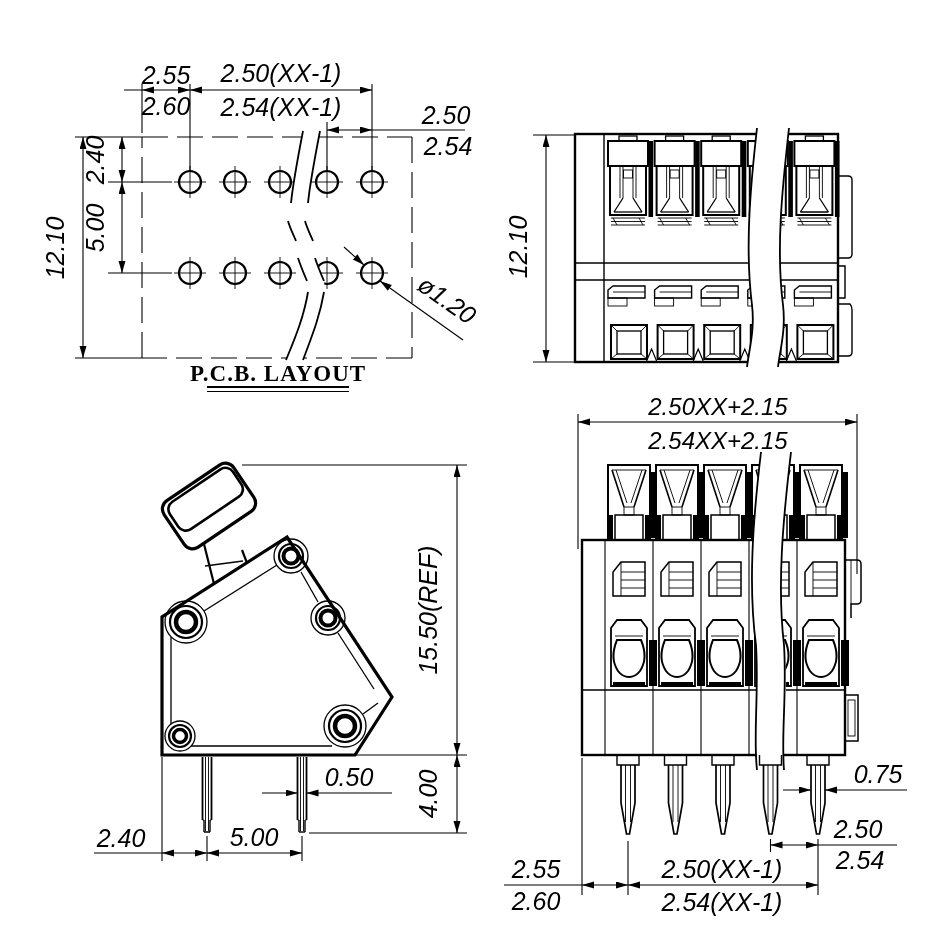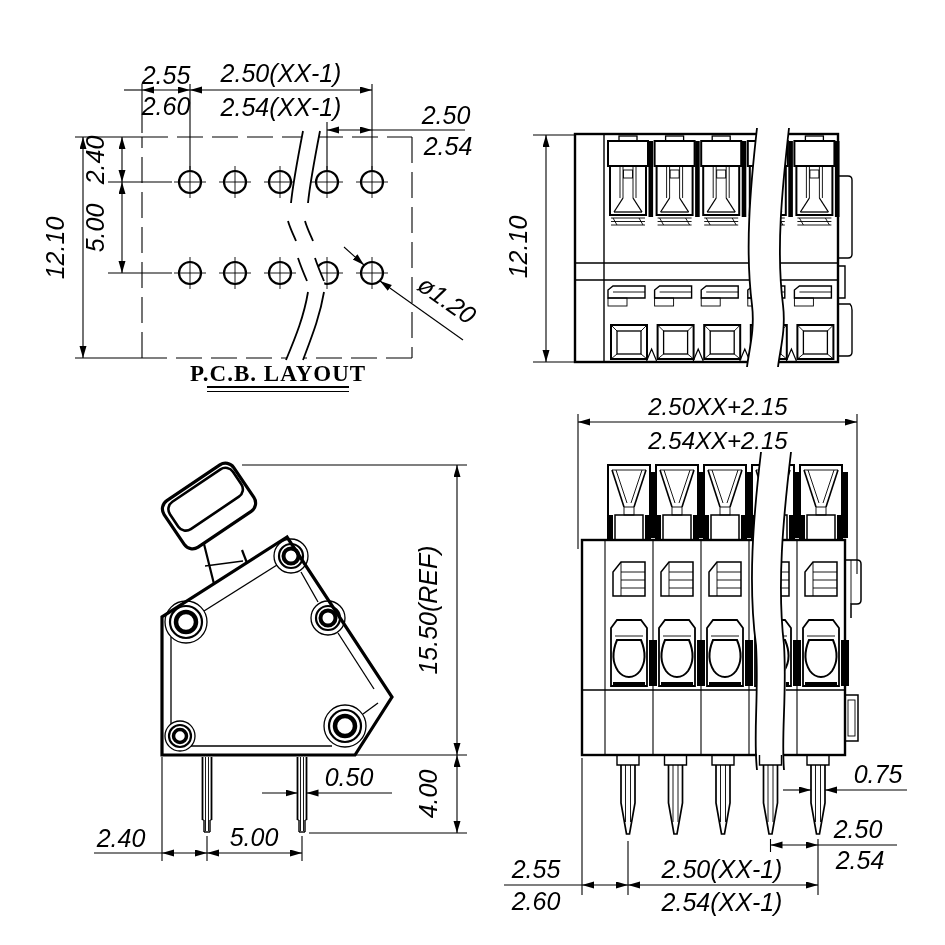--- a/index.html
+++ b/index.html
@@ -1,17 +1,17 @@
 <!DOCTYPE html>
 <html><head>
 <meta charset="utf-8">
 <style>
   html,body{margin:0;padding:0;background:#ffffff;}
   .stage{position:relative;width:945px;height:945px;background:#fff;overflow:hidden;
-         font-family:"Liberation Sans",sans-serif;}
+         font-family:"Liberation Sans",sans-serif;border-radius:27px;}
   svg{display:block;}
   .ln{stroke:#000;fill:none;stroke-linecap:butt;stroke-linejoin:miter;}
   .thin{stroke-width:1.1;}
   .hair{stroke-width:0.9;}
   .dash{stroke-dasharray:26 9;}
   .dim{stroke:#000;stroke-width:1.1;fill:none;}
   .wht{fill:#ffffff;stroke:none;}
   .blk{fill:#000000;stroke:none;}
   .dimtxt{font:italic 25px "Liberation Sans",sans-serif;fill:#000;}
   .dimtxt-sm{font:italic 24px "Liberation Sans",sans-serif;fill:#000;}

